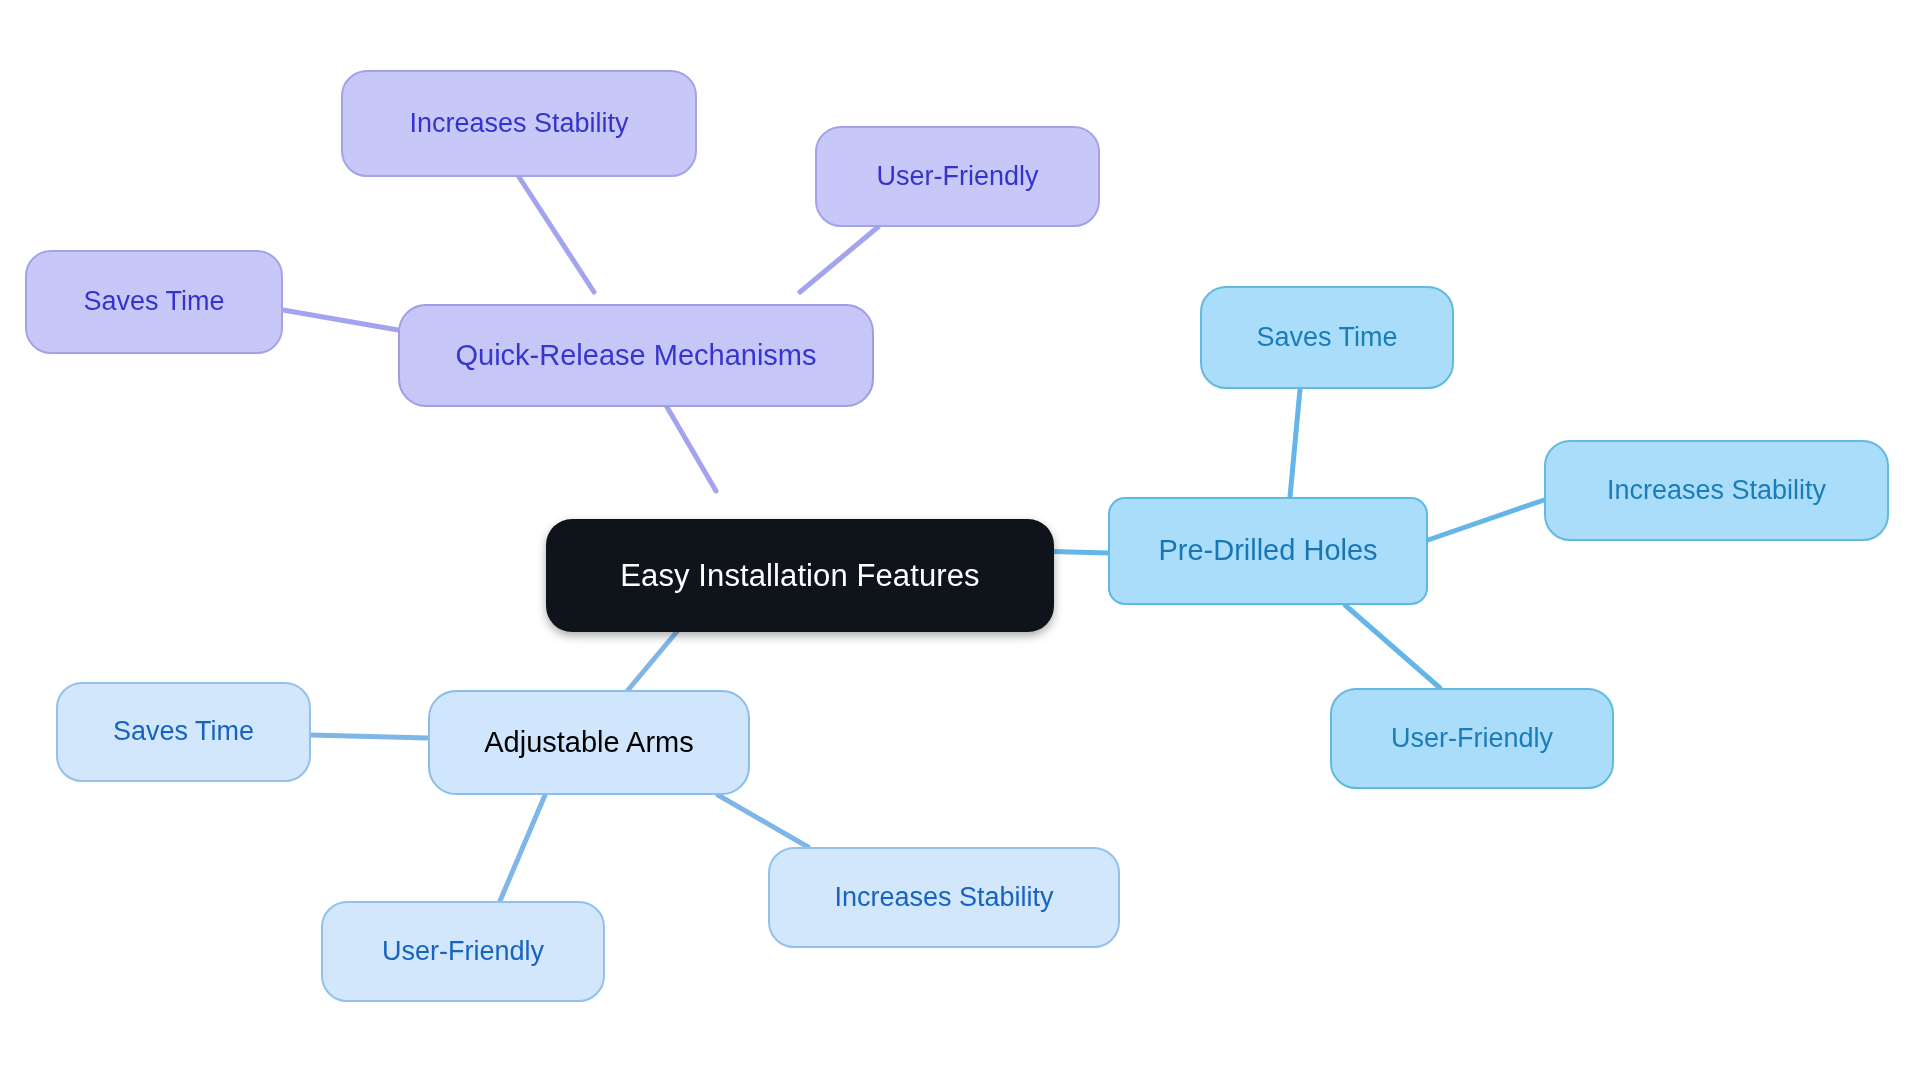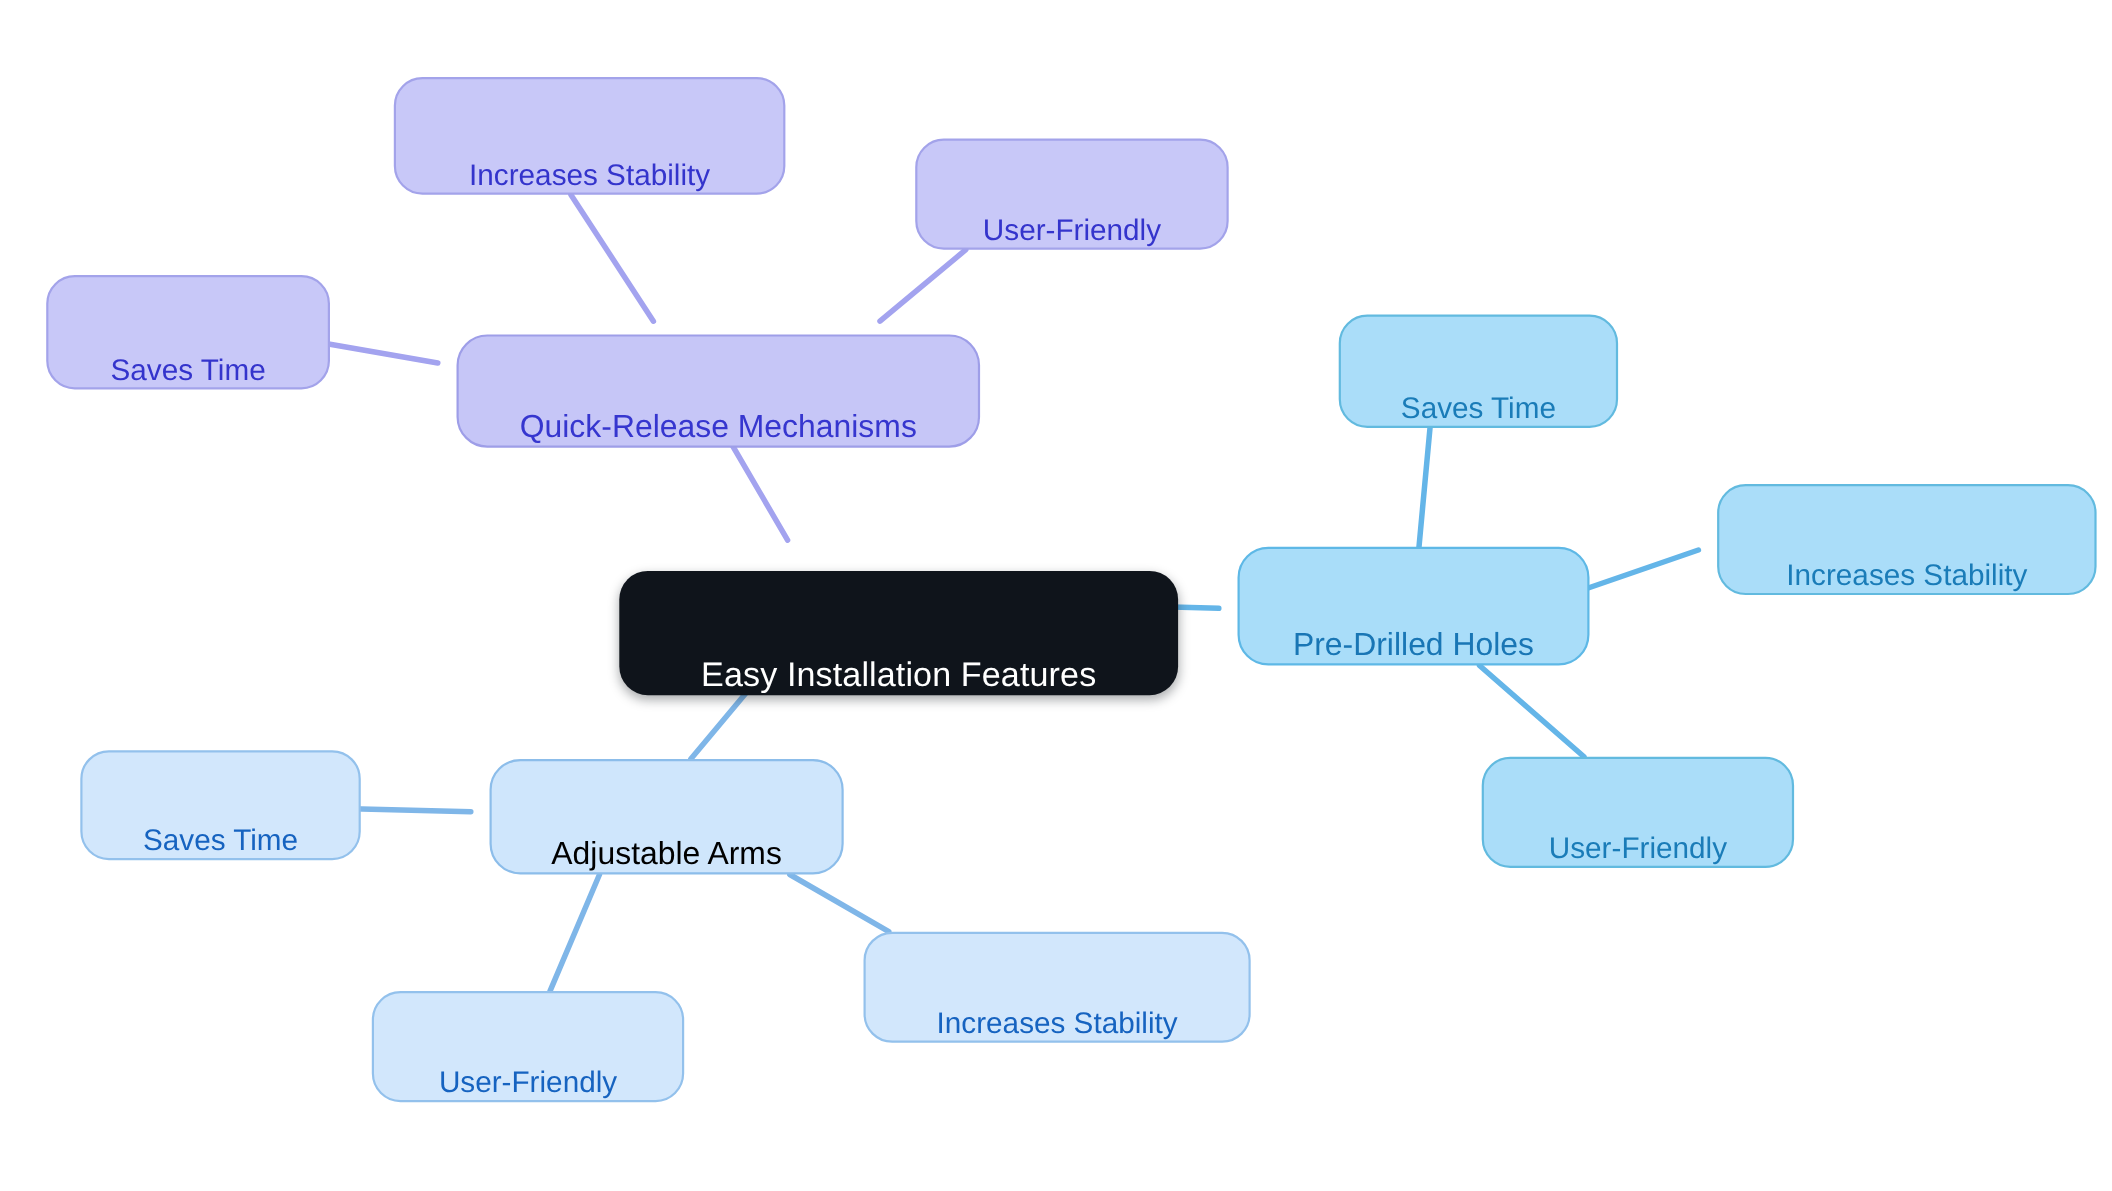--- a/index.html
+++ b/index.html
@@ -27,28 +27,27 @@
     top: 0;
     width: 1920px;
     height: 1083px;
     z-index: 1;
     pointer-events: none;
   }
   .node {
     position: absolute;
     box-sizing: border-box;
     display: flex;
-    align-items: flex-end;
+    align-items: center;
     justify-content: center;
     text-align: center;
     z-index: 2;
     border-radius: 24px;
     white-space: nowrap;
     line-height: 1.15;
-    margin-left: 17px;
   }
   .node-label {
     display: block;
     white-space: nowrap;
   }
   .node.root {
     background: #0f141b;
     color: #ffffff;
     border: none;
     border-radius: 26px;
@@ -68,21 +67,21 @@
     border: 2px solid #a3a3ea;
     color: #3434cc;
     font-size: 27px;
     border-radius: 26px;
   }
   .node.sky-branch {
     background: #a9ddf9;
     border: 2px solid #5eb8e6;
     color: #1976b5;
     font-size: 29px;
-    border-radius: 28px;
+    border-radius: 17px;
   }
   .node.sky-leaf {
     background: #aaddf9;
     border: 2px solid #62badf;
     color: #1a7cb8;
     font-size: 27px;
     border-radius: 26px;
   }
   .node.lightblue-branch {
     background: #cfe6fc;

